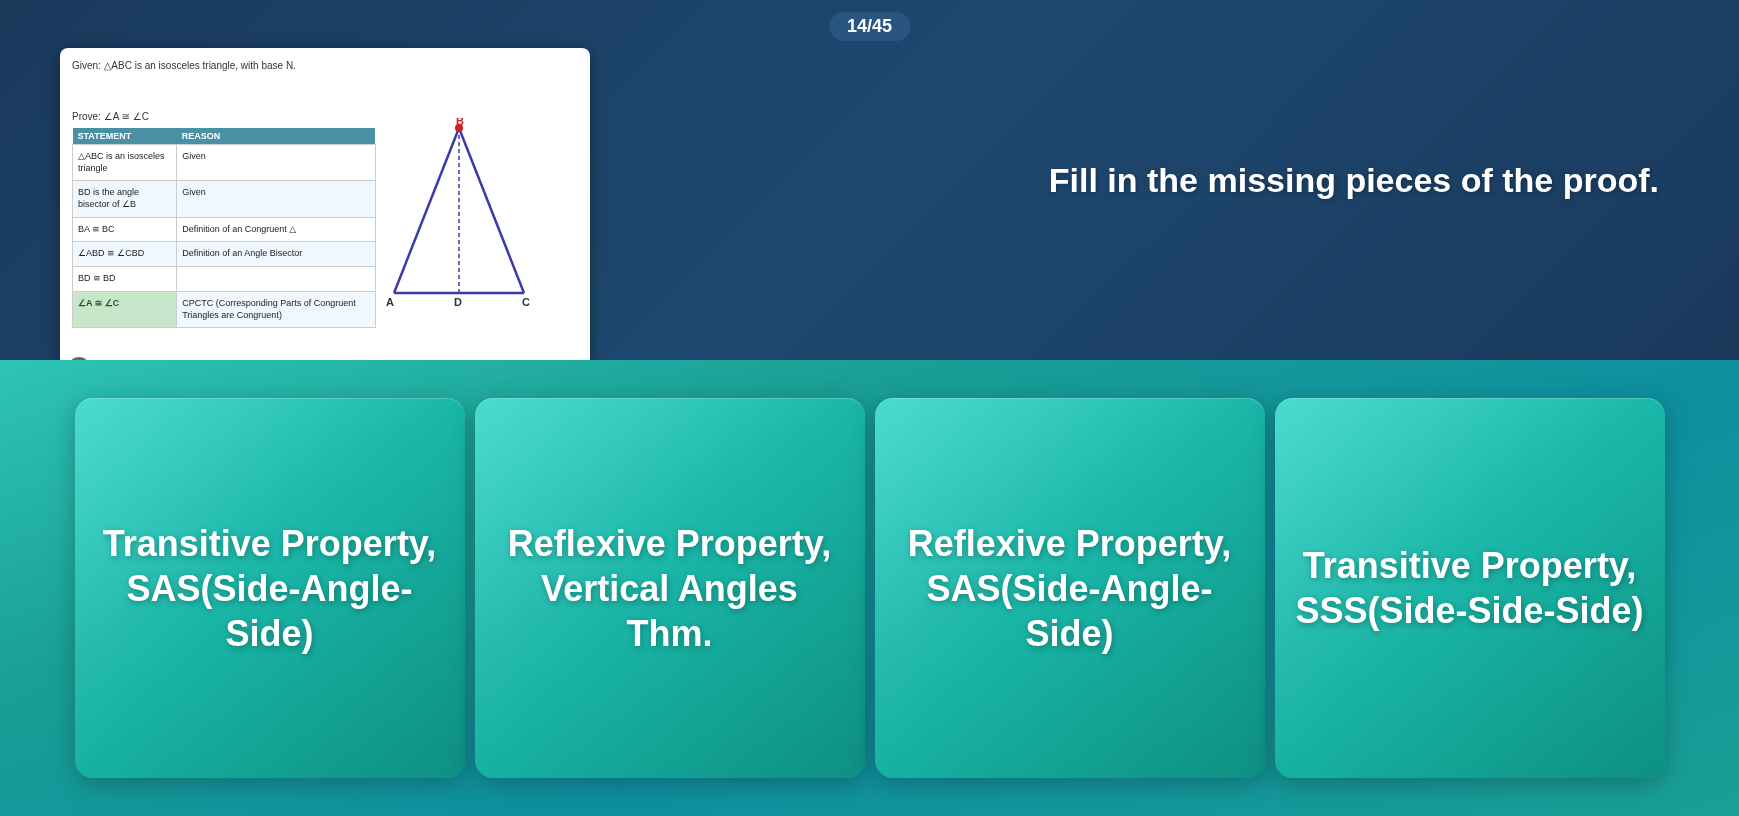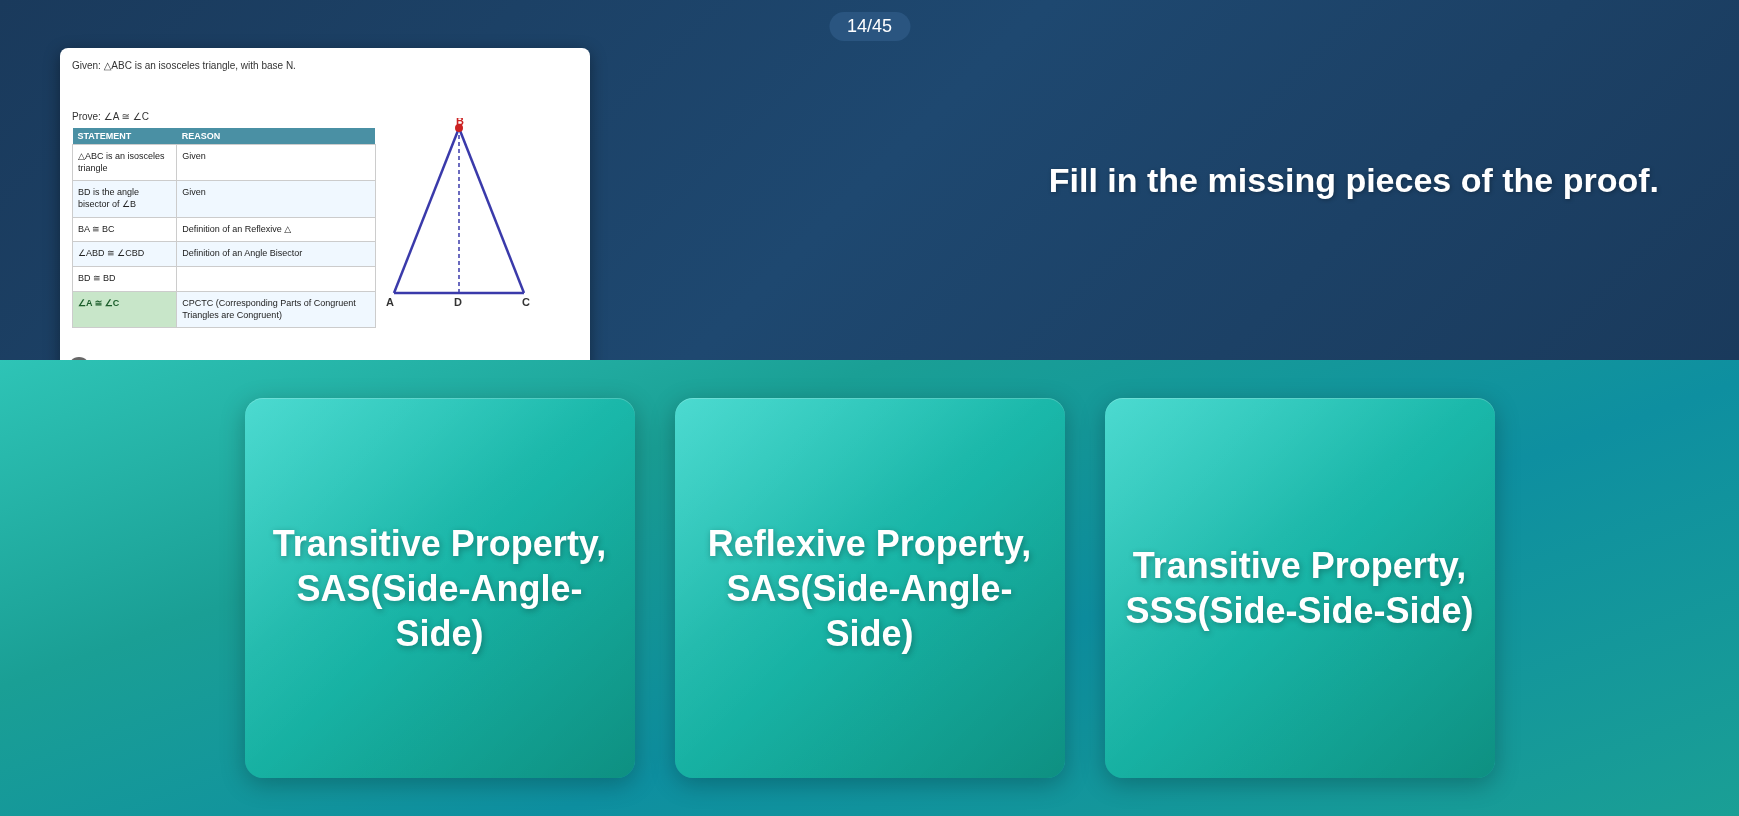--- a/index.html
+++ b/index.html
@@ -27,21 +27,21 @@
     .page-counter {
       position: absolute;
       top: 12px;
       left: 50%;
       transform: translateX(-50%);
       background: #2a5580;
       color: white;
       border-radius: 20px;
       padding: 4px 18px;
       font-size: 18px;
-      font-weight: normal;
+      font-weight: bold;
       z-index: 10;
     }
 
     
     .proof-card {
       position: absolute;
       top: 48px;
       left: 60px;
       width: 530px;
       height: 339px;
@@ -114,21 +114,21 @@
 
     
     .bottom-section {
       width: 100%;
       height: 456px;
       background: linear-gradient(160deg, #2ec4b6 0%, #1a9f95 30%, #0e8fa0 60%, #1a9f95 100%);
       position: relative;
       display: flex;
       align-items: center;
       justify-content: center;
-      gap: 40px;
+      gap: 10px;
       padding: 30px 40px;
     }
 
     
     .answer-card {
       flex: 1;
       max-width: 390px;
       height: 380px;
       background: linear-gradient(145deg, #2dd4c8 0%, #1ab8aa 40%, #0fa090 100%);
       border-radius: 18px;
@@ -204,21 +204,21 @@
           <tr>
             <td>△ABC is an isosceles triangle</td>
             <td>Given</td>
           </tr>
           <tr>
             <td>BD is the angle bisector of ∠B</td>
             <td>Given</td>
           </tr>
           <tr>
             <td>BA ≅ BC</td>
-            <td>Definition of an Reflexive △</td>
+            <td>Definition of an Congruent △</td>
           </tr>
           <tr>
             <td>∠ABD ≅ ∠CBD</td>
             <td>Definition of an Angle Bisector</td>
           </tr>
           <tr>
             <td>BD ≅ BD</td>
             <td></td>
           </tr>
           <tr>
@@ -255,20 +255,23 @@
   </div>
 
 </div>
 
 <div class="bottom-section">
 
   <div class="answer-card">
     <div class="answer-card-text">Transitive Property, SAS(Side-Angle-Side)</div>
   </div>
 
+  <div class="answer-card">
+    <div class="answer-card-text">Reflexive Property, Vertical Angles Thm.</div>
+  </div>
 
   <div class="answer-card">
     <div class="answer-card-text">Reflexive Property, SAS(Side-Angle-Side)</div>
   </div>
 
   <div class="answer-card">
     <div class="answer-card-text">Transitive Property, SSS(Side-Side-Side)</div>
   </div>
 
 </div>

